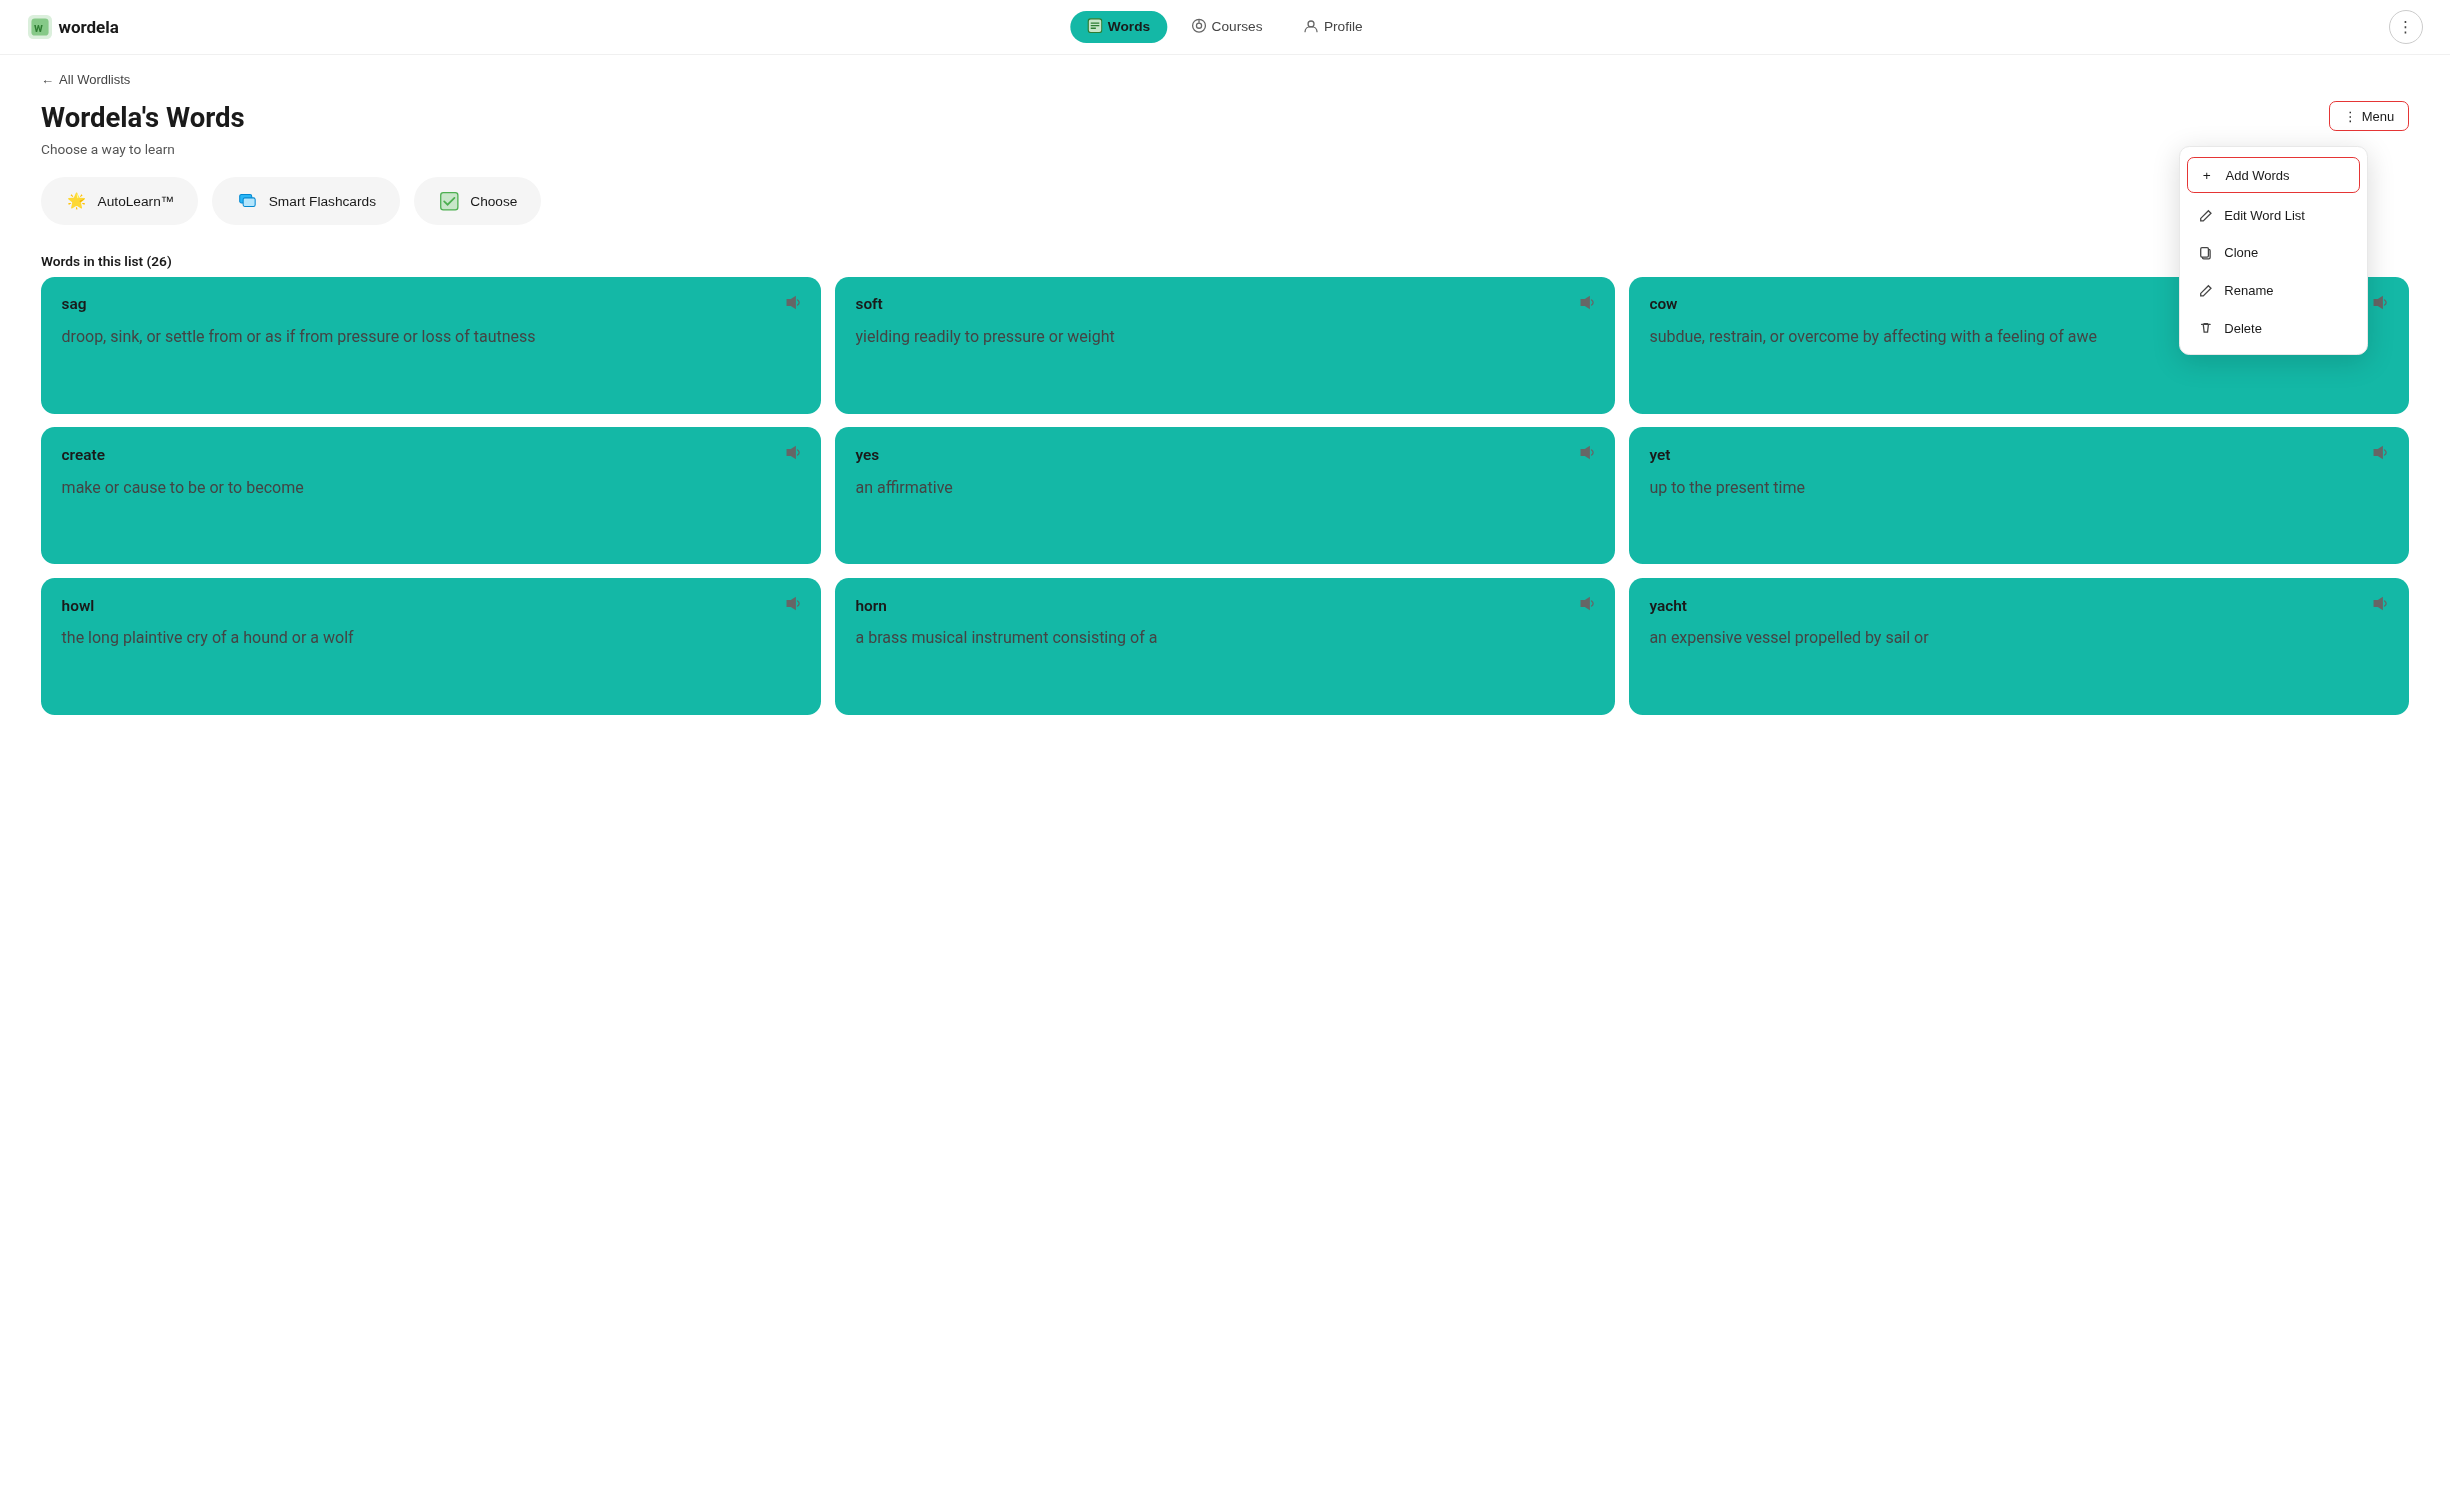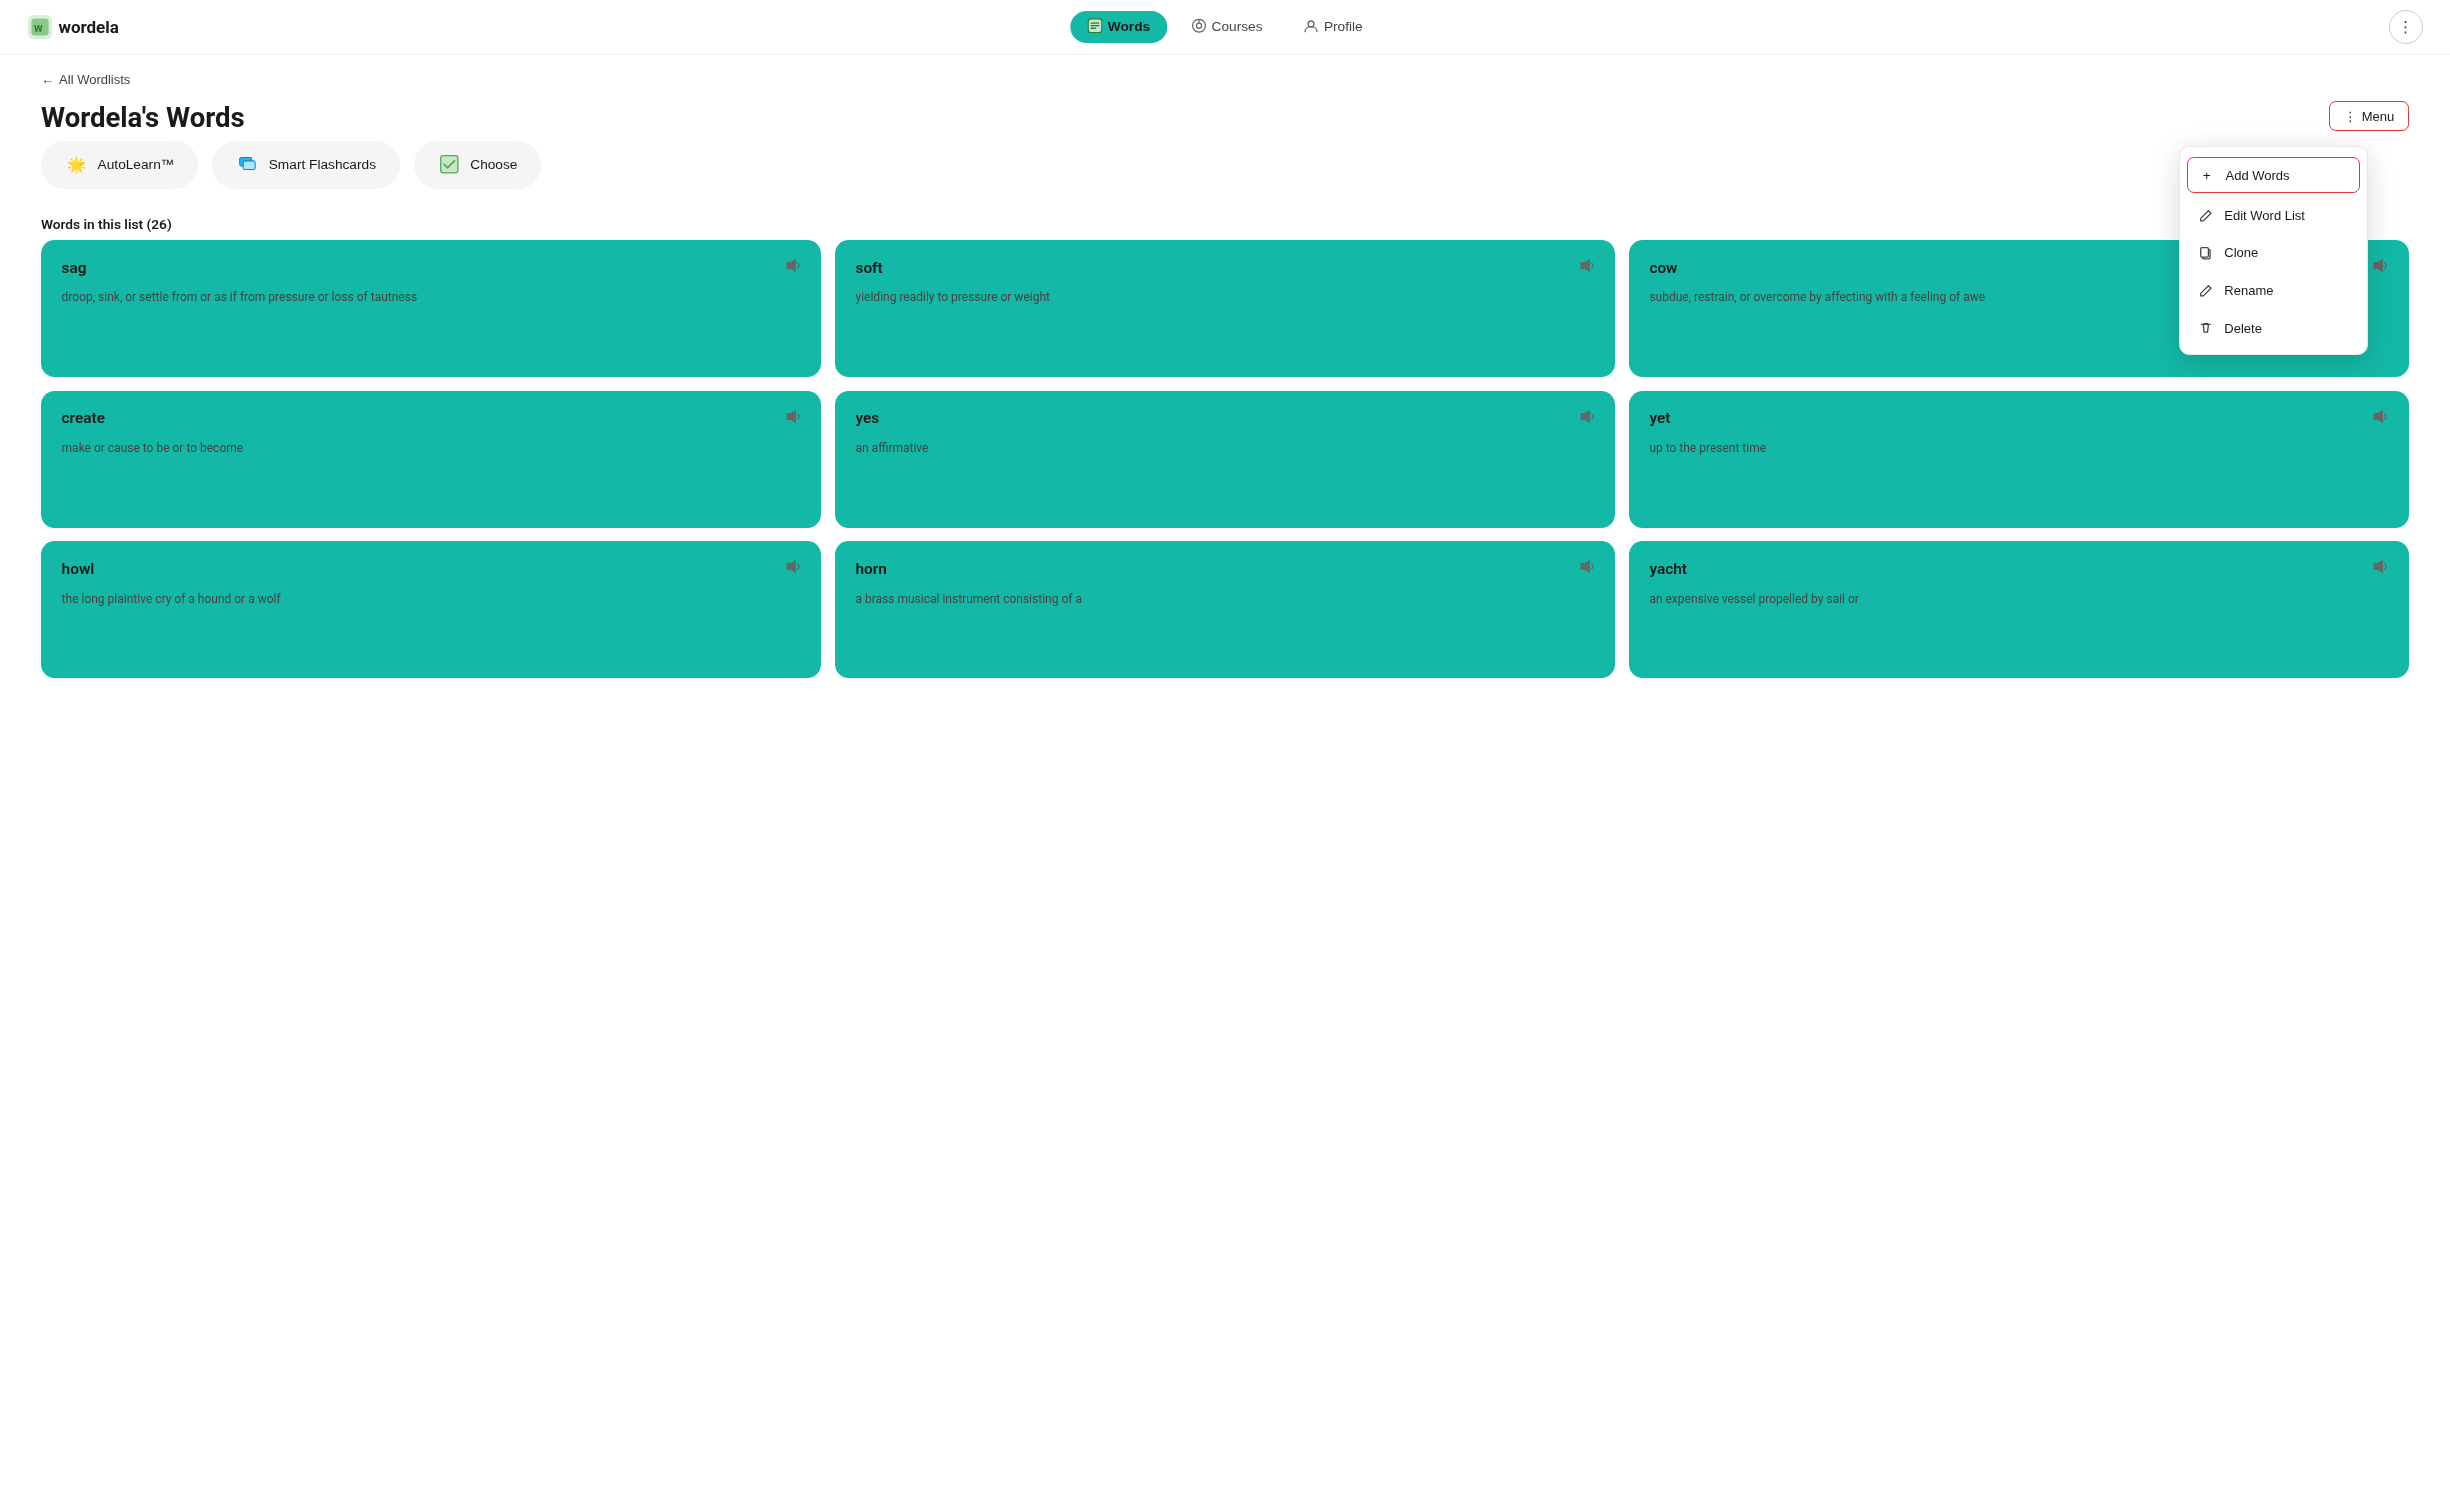--- a/index.html
+++ b/index.html
@@ -234,21 +234,21 @@
       font-size: 15.4px;
       font-weight: 600;
       color: #1a1a1a;
     }
     .sound-icon {
       color: #555;
       font-size: 15.4px;
       cursor: pointer;
     }
     .word-definition {
-      font-size: 12px;
+      font-size: 16px;
       color: #444;
       line-height: 1.5;
     }
   </style>
 </head>
 <body>
 
 <header class="header">
   <div class="logo-area">
     <svg class="logo-icon" viewBox="0 0 28 28" fill="none" xmlns="http://www.w3.org/2000/svg">
@@ -302,20 +302,21 @@
 
 <div class="breadcrumb-area">
   <button class="back-btn">
     <span>←</span>
     <span>All Wordlists</span>
   </button>
 </div>
 
 <div class="main-content">
   <h1 class="page-title">Wordela's Words</h1>
+  <p class="subtitle">Choose a way to learn</p>
 
   <div class="menu-btn-area">
     <button class="menu-btn">
       <span>⋮</span>
       <span>Menu</span>
     </button>
 
     <div class="dropdown-menu">
       <button class="dropdown-item highlighted">
         <span class="dropdown-icon">+</span>

